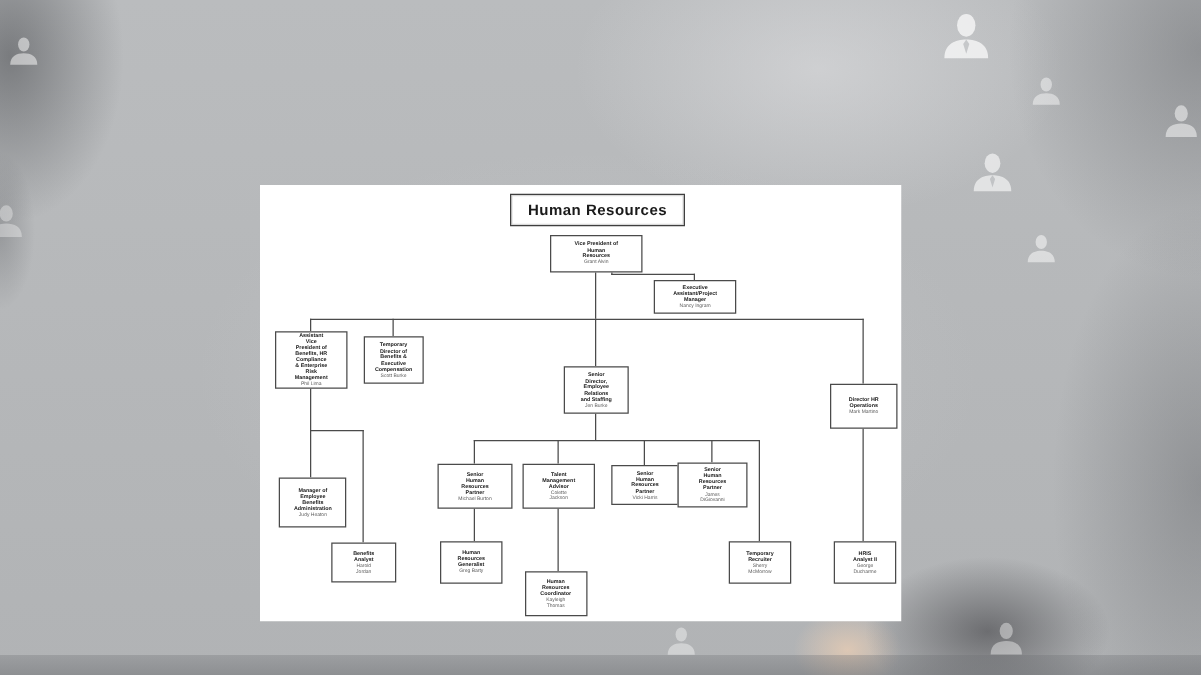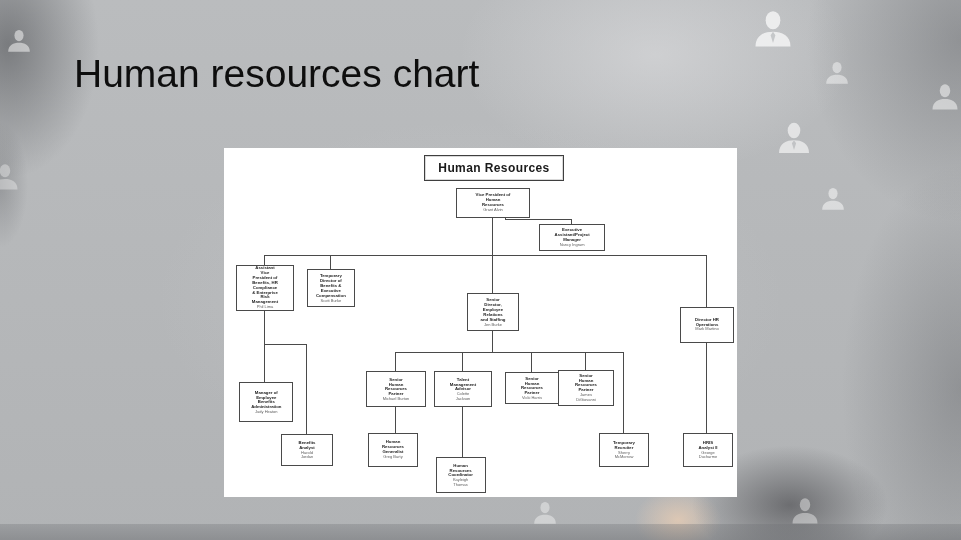--- a/index.html
+++ b/index.html
@@ -19,21 +19,21 @@
   }
   .bottom-strip{position:absolute;left:0;bottom:0;width:100%;height:16px;
     background:linear-gradient(rgba(108,110,114,.30), rgba(88,90,94,.40));}
   .person{position:absolute;}
   .person svg{display:block;width:100%;height:auto;}
   .slide-title{
     position:absolute; left:74px; top:52px;
     font-size:39px; font-weight:400; color:#0e0e0e; letter-spacing:0px; white-space:nowrap;
   }
   .chart-panel{
-    position:absolute; left:224px; top:148px; width:513px; height:349px;
+    position:absolute; left:208px; top:148px; width:513px; height:349px;
     background:#ffffff;
   }
   .root-box{
     position:absolute; left:200px; top:7px; width:138px; height:24px;
     border:1px solid #3f3f3f; box-shadow:0 0 0 1px #d9d9d9 inset;
     display:flex; align-items:center; justify-content:center;
     font-weight:bold; font-size:12px; color:#1a1a1a; letter-spacing:.4px;
   }
   .node{
     position:absolute; background:#fff; border:1px solid #4a4a4a;
@@ -101,21 +101,20 @@
   </div>
   <div class="person" style="left:790px; top:496px; width:30px; opacity:.4;">
     <svg viewBox="0 0 24 24">
         <ellipse cx="12" cy="7" rx="4.2" ry="5.2" fill="#fff"></ellipse>
         <path d="M2 22 C2 15.5 7 13.5 12 13.5 C17 13.5 22 15.5 22 22 Z" fill="#fff"></path>
       </svg>
   </div>
 
   <div class="bottom-strip"></div>
 
-  <div class="slide-title">Human resources chart</div>
 
   <div class="chart-panel">
 
     <div class="root-box">Human Resources</div>
 
     <div class="cline" style="left:268px; top:68px;  width:1px;  height:39px;"></div>
     <div class="cline" style="left:281px; top:68px;  width:1px;  height:4px;"></div>
     <div class="cline" style="left:281px; top:71px;  width:67px; height:1px;"></div>
     <div class="cline" style="left:347px; top:71px;  width:1px;  height:5px;"></div>
     <div class="cline" style="left:40px;  top:107px; width:443px;height:1px;"></div>

